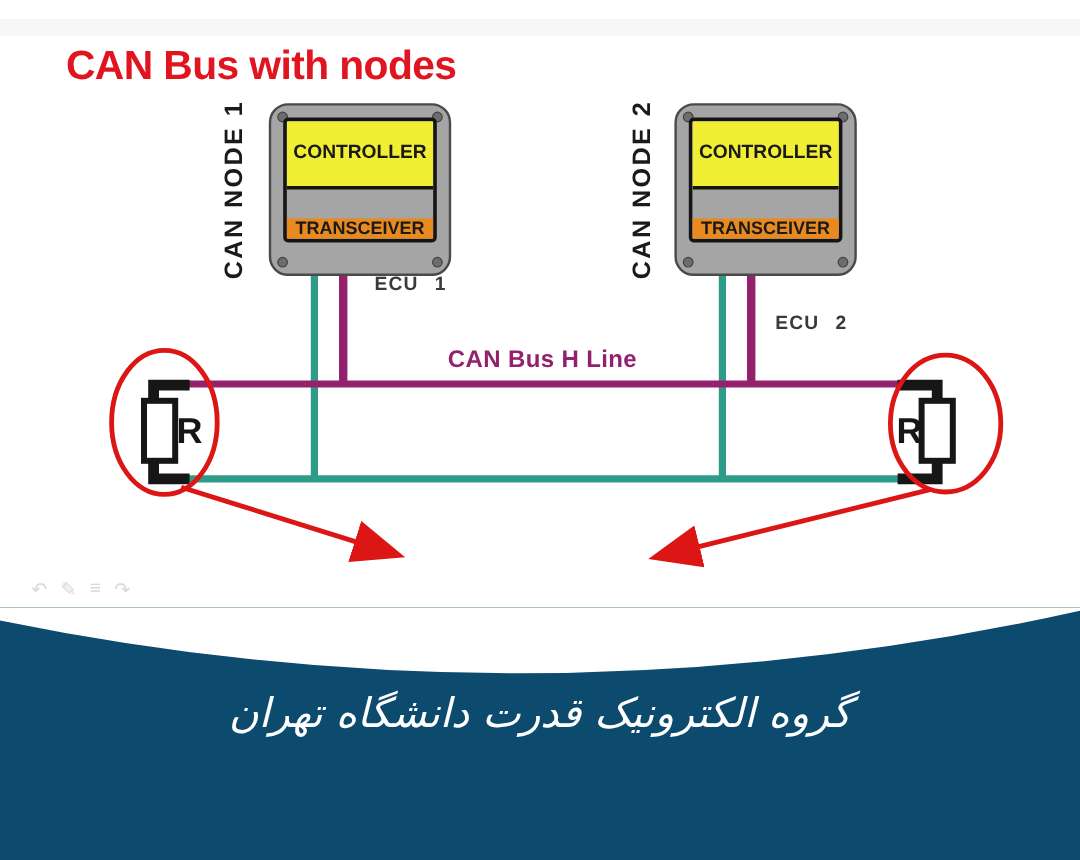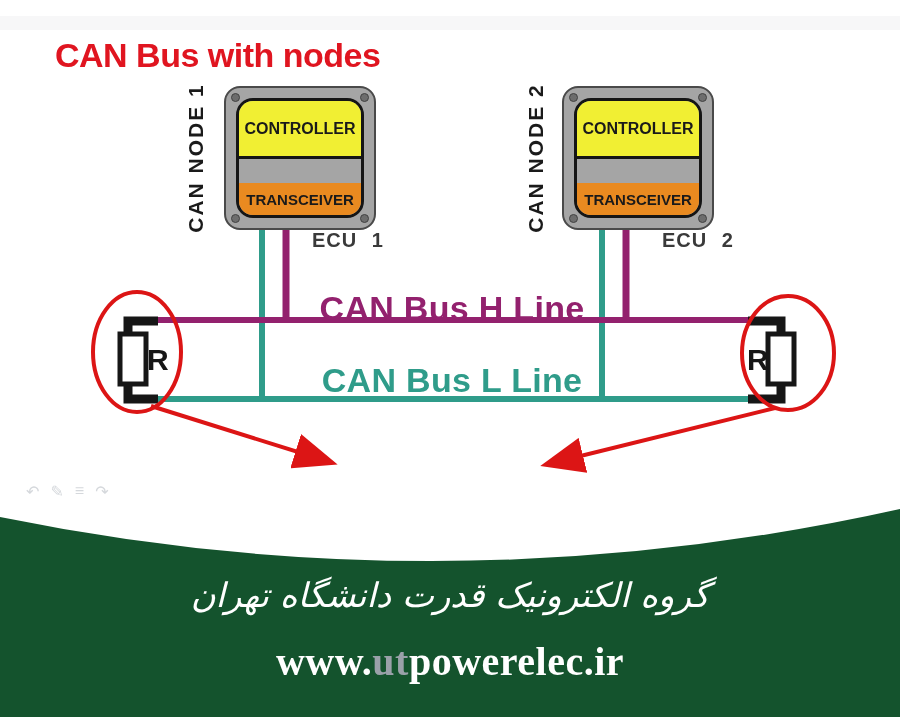--- a/index.html
+++ b/index.html
@@ -23,51 +23,51 @@
   }
   .node-box.left { left:224px; }
   .node-box.right { left:562px; }
   .screw {
     position:absolute; width:9px; height:9px; border-radius:50%;
     background:#6d6d6d; border:1px solid #424242;
   }
   .screw.tl { left:5px; top:5px; } .screw.tr { right:5px; top:5px; }
   .screw.bl { left:5px; bottom:5px; } .screw.br { right:5px; bottom:5px; }
   .node-inner {
-    position:absolute; left:10px; top:10px; width:128px; height:120px;
-    border:3px solid #151515; border-radius:17px; overflow:hidden;
+    position:absolute; left:10px; top:10px; width:128px; height:104px;
+    border:3px solid #151515; border-radius:4px; overflow:hidden;
     display:flex; flex-direction:column;
   }
   .half { display:flex; align-items:center; justify-content:center;
     font-weight:bold; color:#1a1a1a; }
   .half.controller { height:58px; background:#f1ef33; border-bottom:3px solid #151515; font-size:16px; }
   .half.transceiver { flex:1; background:#e98a20; font-size:15px;margin-top:24px; }
 
   .node-side-label {
     position:absolute; top:86px; width:30px; height:144px;
     display:flex; align-items:center; justify-content:center;
   }
   .node-side-label span {
     transform:rotate(-90deg); white-space:nowrap;
     font-size:21px; font-weight:bold; color:#1a1a1a; letter-spacing:2px;
   }
   .node-side-label.left { left:181px; }
   .node-side-label.right { left:521px; }
 
   .ecu-label {
-    position:absolute; top:229px; font-size:20px; font-weight:bold;
+    position:absolute; top:229px; font-size:16px; font-weight:bold;
     color:#3a3a3a; word-spacing:8px; letter-spacing:1px;
   }
   .ecu-label.left { left:312px; }
-  .ecu-label.right { left:662px; }
+  .ecu-label.right { left:646px;margin-top:32px; }
 
   
   .bus-label {
     position:absolute; left:302px; width:300px; text-align:center;
-    font-size:34px; font-weight:bold; letter-spacing:0.3px;
+    font-size:20px; font-weight:bold; letter-spacing:0.3px;
   }
   .bus-label.h { top:289px; color:#93216e; }
   .bus-label.l { top:361px; color:#2f9c8a; }
 
   .r-label {
     position:absolute; top:343px; font-size:30px; font-weight:bold; color:#161616;
   }
   .r-label.left { left:147px; }
   .r-label.right { left:747px; }
 
@@ -169,36 +169,32 @@
     <div class="screw bl"></div>
     <div class="screw br"></div>
     <div class="node-inner">
       <div class="half controller" style="background: rgb(241, 239, 51);">CONTROLLER</div>
       <div class="half transceiver" style="background: rgb(233, 138, 32);">TRANSCEIVER</div>
     </div>
   </div>
   <div class="ecu-label right">ECU 2</div>
 
   <div class="bus-label h" style="color: rgb(147, 33, 110);">CAN Bus H Line</div>
-  <div class="bus-label l" style="color: rgb(47, 156, 138);">CAN Bus L Line</div>
 
   <div class="r-label left">R</div>
   <div class="r-label right">R</div>
 
 
   <div class="watermark">
     <span>↶</span>
     <span>✎</span>
     <span>≡</span>
     <span>↷</span>
   </div>
 
-  <div class="footer" style="background: #14532d;">
+  <div class="footer" style="background: #0c4a6e;">
     <svg class="footer-curve" width="900" height="106" viewBox="0 0 900 106">
       <path d="M0,0 L900,0 L900,3 Q450,103 0,11 Z" fill="#ffffff"></path>
     </svg>
     <div class="footer-persian">گروه الکترونیک قدرت دانشگاه تهران</div>
-    <div class="footer-url">
-      <span>www.</span><span class="ut" style="color: rgb(154, 161, 169);">ut</span><span>powerelec.ir</span>
-    </div>
   </div>
 
 </div>
 
 </body></html>

